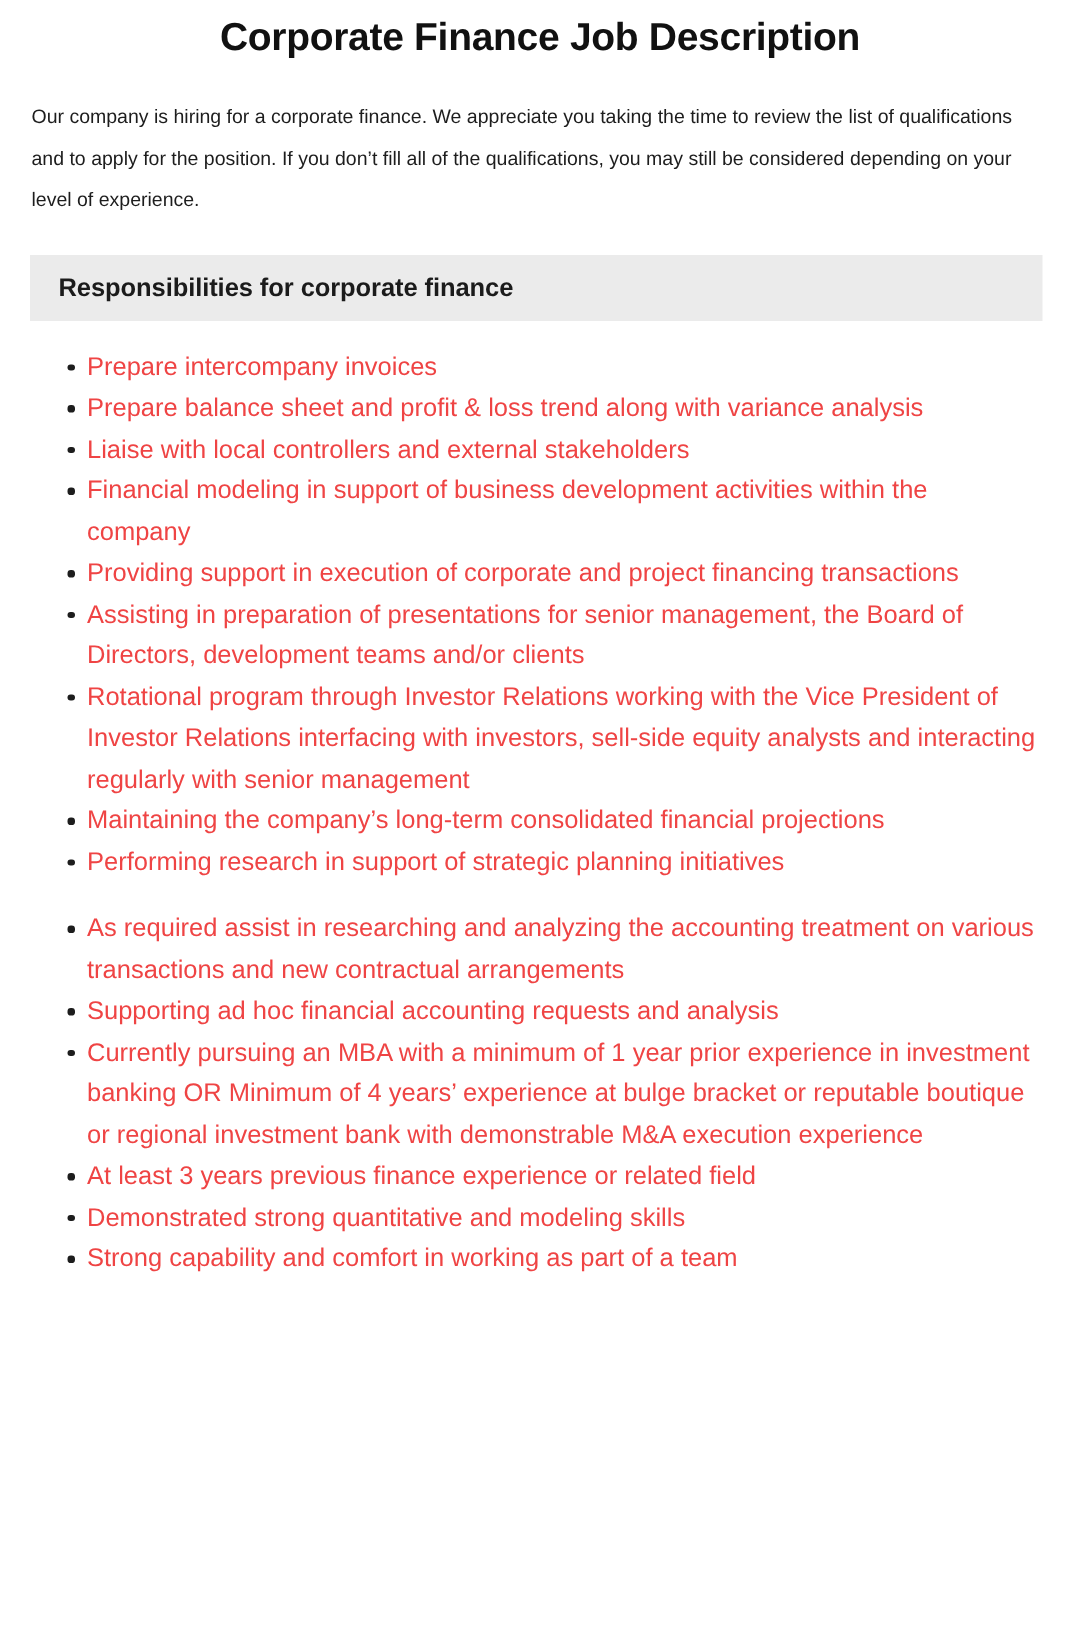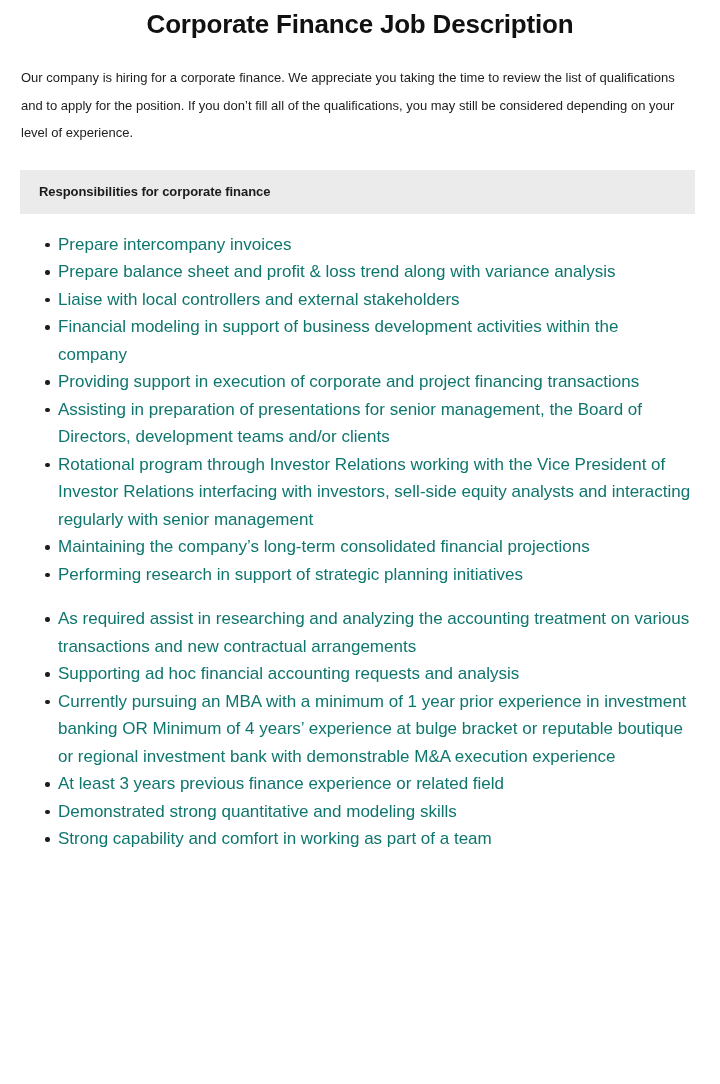--- a/index.html
+++ b/index.html
@@ -46,36 +46,36 @@
   .section-head {
     margin: 24px 25px 0 20px;
     background: #ebebeb;
     height: 44px;
     display: flex;
     align-items: center;
     padding: 0 0 0 19px;
     box-sizing: border-box;
   }
   .section-head-text {
-    font-size: 13px;
+    font-size: 17px;
     line-height: 20px;
     font-weight: 700;
     color: #1b1b1b;
     letter-spacing: -0.05px;
   }
   ul.bullets {
     margin: 0;
     padding: 17px 28px 0 58px;
     list-style: none;
   }
   ul.bullets li {
     position: relative;
     font-size: 17px;
     line-height: 27.5px;
-    color: #0f766e;
+    color: #ef4444;
     margin: 0 0 0 0;
     padding: 0;
   }
   ul.bullets li::before {
     content: "";
     position: absolute;
     left: -13px;
     top: 12px;
     width: 4.5px;
     height: 4.5px;

